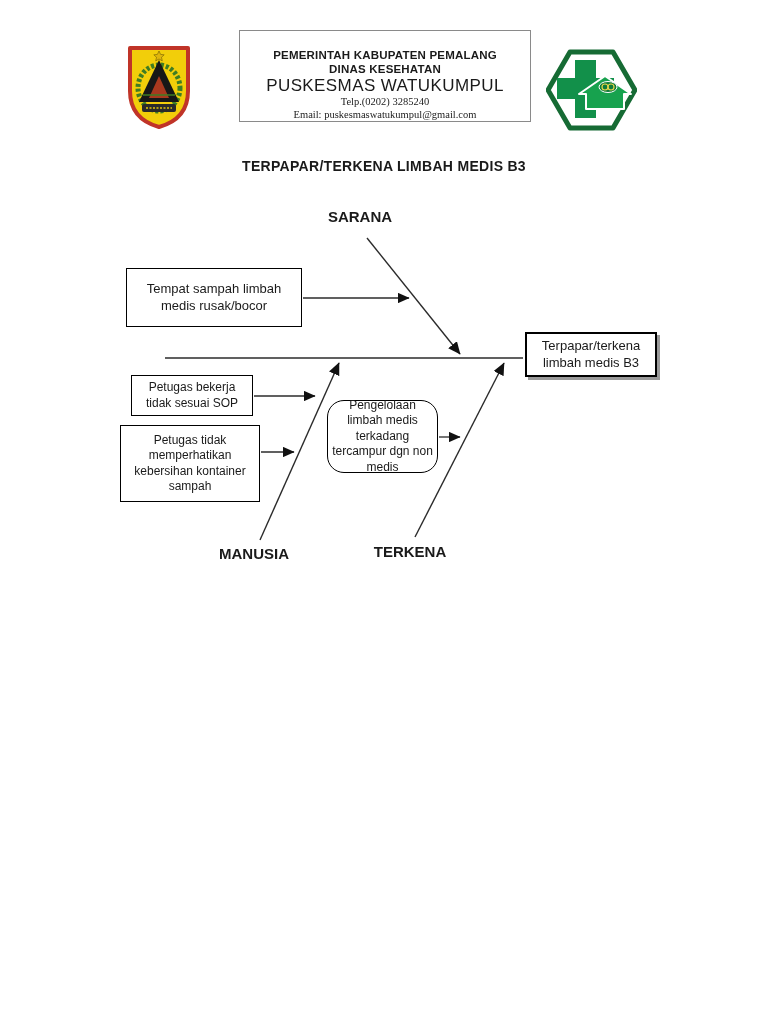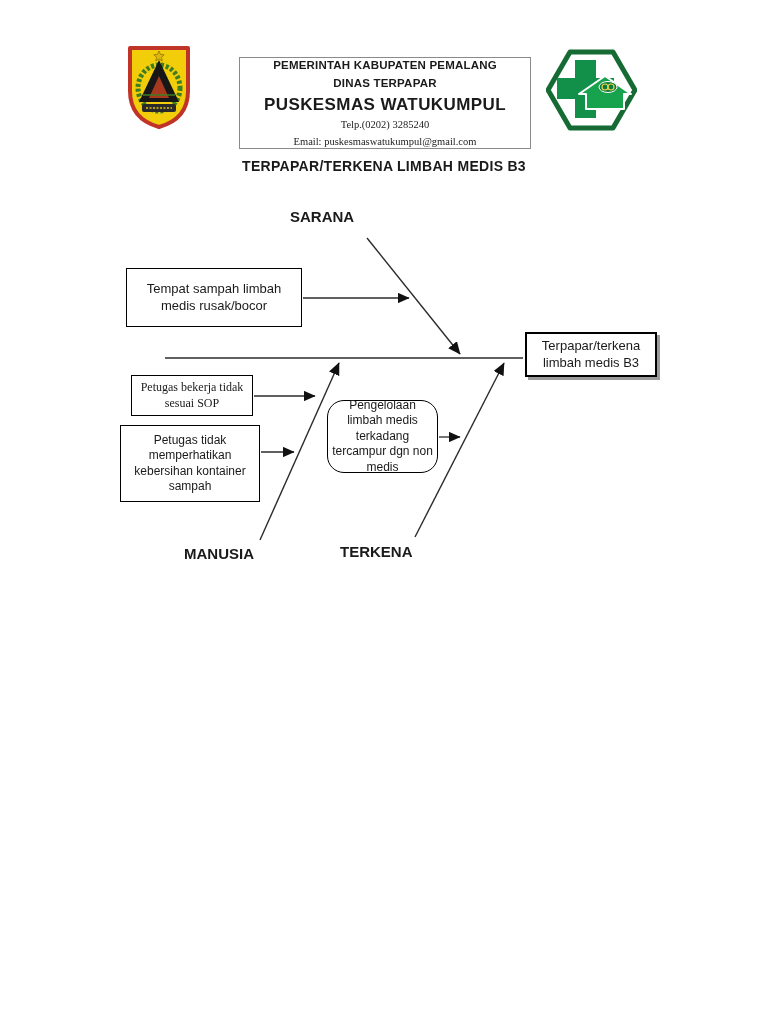--- a/index.html
+++ b/index.html
@@ -3,34 +3,34 @@
 <meta charset="utf-8">
 <style>
   html,body{margin:0;padding:0;background:#ffffff;}
   .page{
     position:relative;width:768px;height:1024px;background:#fff;overflow:hidden;
     font-family:"Liberation Sans",sans-serif;color:#1a1a1a;
   }
   .abs{position:absolute;}
   
   .agency-box{
-    left:239px;top:57px;width:290px;height:90px;border:1px solid #8a8a8a;
-    display:flex;flex-direction:column;align-items:center;justify-content:space-between;
+    left:239px;top:30px;width:290px;height:90px;border:1px solid #8a8a8a;
+    display:flex;flex-direction:column;align-items:center;justify-content:flex-end;
     text-align:center;background:#fff;
   }
   .agency-l1,.agency-l2{font-size:11.5px;font-weight:bold;line-height:14px;letter-spacing:.2px;}
-  .agency-l3{font-size:17px;font-weight:bold;line-height:20px;letter-spacing:.4px;}
+  .agency-l3{font-size:17px;font-weight:normal;line-height:20px;letter-spacing:.4px;}
   .agency-serif{font-family:"Liberation Serif",serif;font-size:10.5px;line-height:12.5px;color:#222;}
   
   .doc-title{
     left:0;top:158px;width:768px;text-align:center;
     font-size:14px;font-weight:bold;letter-spacing:.3px;
   }
   
-  .branch-label{font-size:15px;font-weight:bold;width:140px;}
+  .branch-label{font-size:15px;font-weight:bold;text-align:center;width:140px;}
   .cause-box{
     border:1.6px solid #000;background:#fff;display:flex;align-items:center;justify-content:center;
     text-align:center;line-height:1.28;box-sizing:border-box;
   }
   .effect-box{
     border:2px solid #000;background:#fff;box-shadow:3px 3px 0 #9a9a9a;
     display:flex;align-items:center;justify-content:center;text-align:center;
     line-height:1.3;box-sizing:border-box;
   }
   .f13{font-size:13px;}
@@ -50,21 +50,21 @@
       <path d="M32,31 L42,53 H22 Z" fill="#a8391f"></path>
       <path d="M32,6 l1.6,3.4 3.6,.4 -2.7,2.5 .8,3.6 -3.3,-1.9 -3.3,1.9 .8,-3.6 -2.7,-2.5 3.6,-.4 Z" fill="#e0b60c" stroke="#5a4a06" stroke-width=".5"></path>
       <line x1="16" y1="50" x2="48" y2="50" stroke="#3f7d23" stroke-width="1.5"></line>
       <rect x="15" y="59" width="34" height="8" rx="2" fill="#2a2a2a"></rect>
       <line x1="19" y1="63" x2="45" y2="63" stroke="#e0c30c" stroke-width="1.3" stroke-dasharray="2,1.5"></line>
     </svg>
   </div>
 
   <div class="abs agency-box">
     <div class="agency-l1">PEMERINTAH KABUPATEN PEMALANG</div>
-    <div class="agency-l2">DINAS TERPAPAR</div>
+    <div class="agency-l2">DINAS KESEHATAN</div>
     <div class="agency-l3">PUSKESMAS WATUKUMPUL</div>
     <div class="agency-serif">Telp.(0202) 3285240</div>
     <div class="agency-serif">Email: puskesmaswatukumpul@gmail.com</div>
   </div>
 
   <div class="abs" style="left:546px;top:47px;width:91px;height:86px;">
     <svg width="91" height="86" viewBox="0 0 91 86">
       <polygon points="2,43 24,5 67,5 89,43 67,81 24,81" fill="#ffffff" stroke="#166b34" stroke-width="5" stroke-linejoin="round"></polygon>
       <rect x="29" y="13" width="21" height="58" fill="#12904a"></rect>
       <rect x="11" y="31" width="57" height="21" fill="#12904a"></rect>
@@ -95,21 +95,21 @@
 
   <div class="abs branch-label" style="left:290px;top:208px;">SARANA</div>
   <div class="abs branch-label" style="left:184px;top:545px;">MANUSIA</div>
   <div class="abs branch-label" style="left:340px;top:543px;">TERKENA</div>
 
   <div class="abs cause-box f13" style="left:126px;top:268px;width:176px;height:59px;align-items:center;">
     <span style="max-width:150px;">Tempat sampah limbah medis rusak/bocor</span>
   </div>
 
   <div class="abs cause-box f12" style="left:131px;top:375px;width:122px;height:41px;">
-    <span style="max-width:110px;font-family:Liberation Serif, serif;">Petugas bekerja tidak sesuai SOP</span>
+    <span style="max-width:110px;">Petugas bekerja tidak sesuai SOP</span>
   </div>
 
   <div class="abs cause-box f12" style="left:120px;top:425px;width:140px;height:77px;">
     <span style="max-width:128px;">Petugas tidak memperhatikan kebersihan kontainer sampah</span>
   </div>
 
   <div class="abs cause-box f12" style="left:327px;top:400px;width:111px;height:73px;border-radius:17px;">
     <span style="max-width:104px;">Pengelolaan limbah medis terkadang tercampur dgn non medis</span>
   </div>
 

